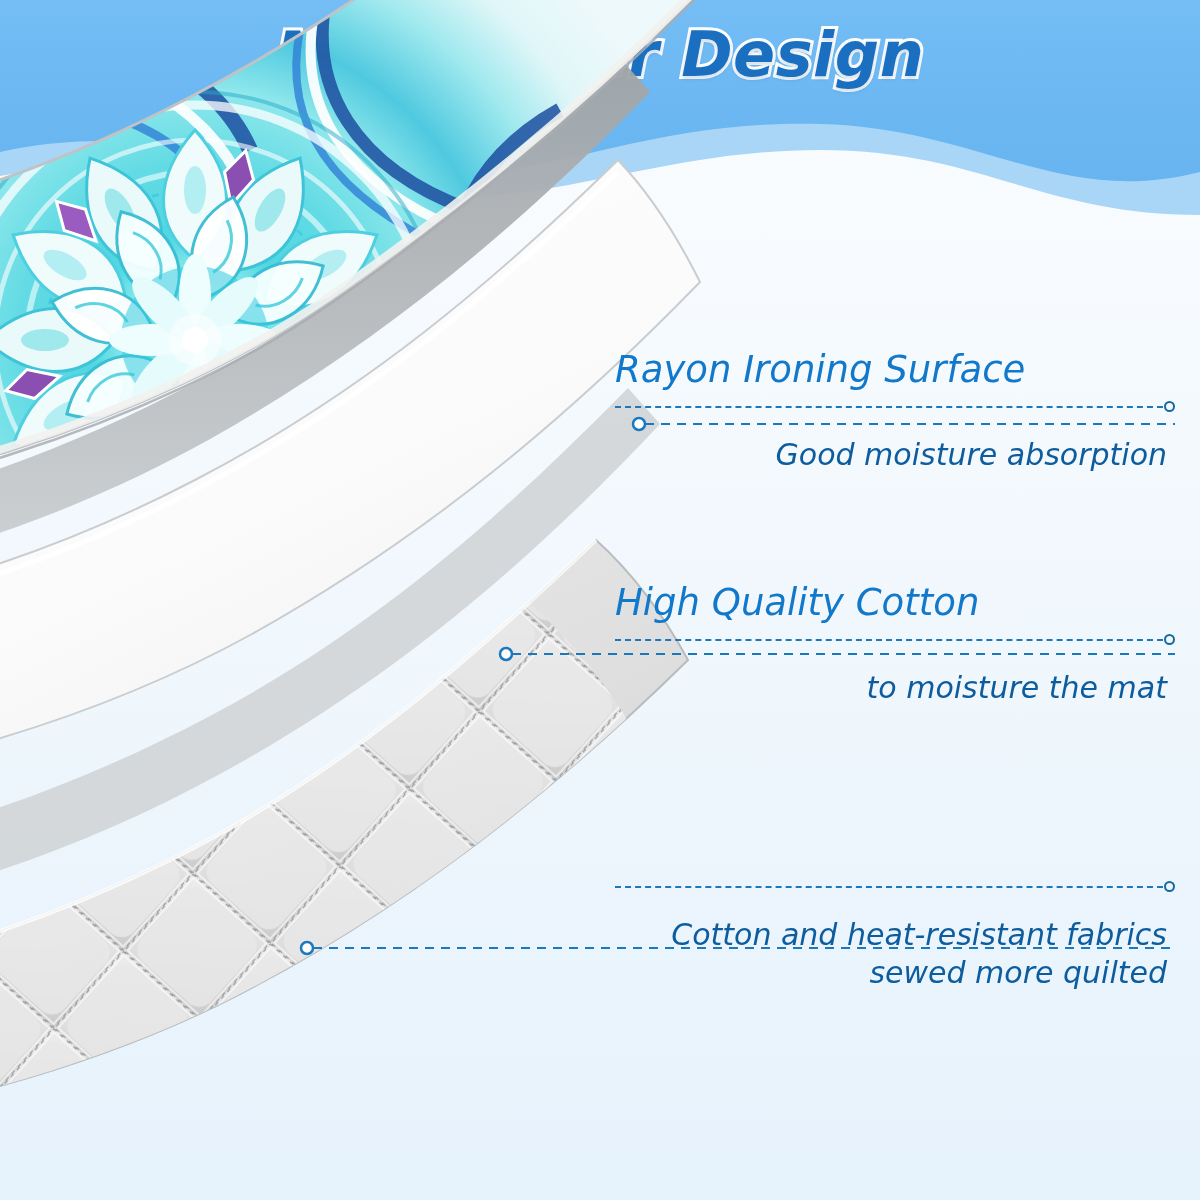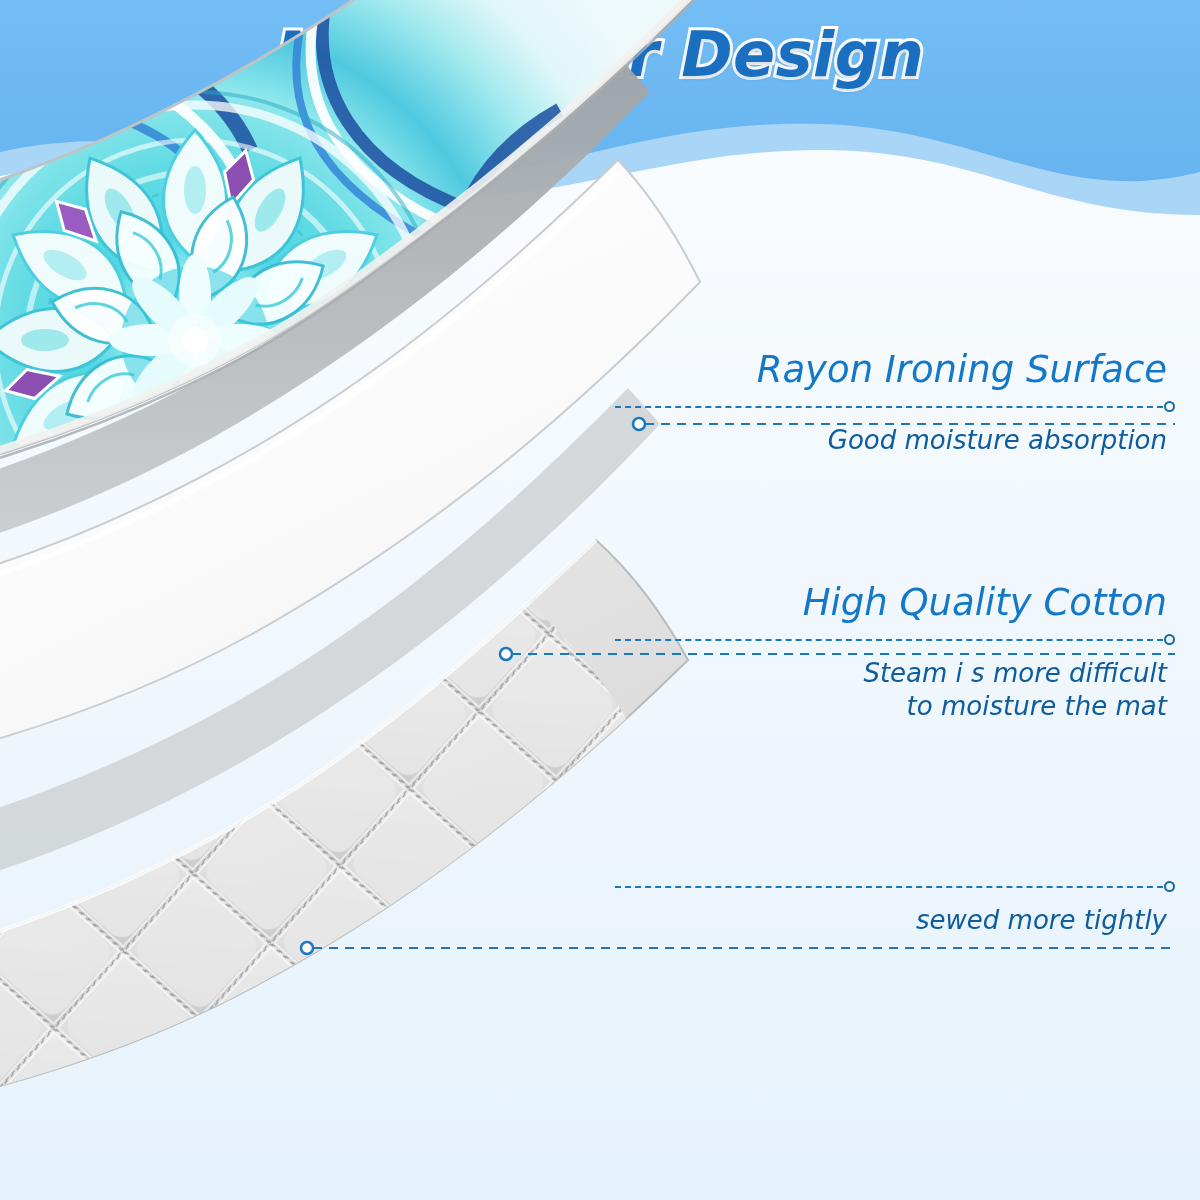--- a/index.html
+++ b/index.html
@@ -71,21 +71,20 @@
   #callout-0 { top: 348px; }
   #callout-1 { top: 581px; }
   #callout-2 { top: 872px; }
 
   .callout-title {
     font-family: "DejaVu Sans", sans-serif;
     font-size: 37px;
     font-style: italic;
     font-weight: normal;
     color: #1278c9;
-    text-align: right;
     padding-right: 8px;
     line-height: 1.18;
     white-space: nowrap;
   }
   .rule {
     position: relative;
     height: 18px;
     margin-top: 6px;
   }
   .rule .line {
@@ -98,27 +97,27 @@
     position: absolute;
     right: 0; top: 3px;
     width: 11px; height: 11px;
     border: 2px solid #17699f;
     border-radius: 50%;
     background: transparent;
     box-sizing: border-box;
   }
   .callout-sub {
     font-family: "DejaVu Sans", sans-serif;
-    font-size: 26px;
+    font-size: 30px;
     font-style: italic;
     color: #0d5c9e;
     text-align: right;
     padding-right: 8px;
     line-height: 1.28;
-    margin-top: 8px;
+    margin-top: 20px;
   }
   .callout-sub .l { display: block; }
 </style>
 </head>
 <body>
 
 <div id="page">
 
   <div id="header">
     <svg width="1200" height="215" viewBox="0 0 1200 215">
@@ -431,32 +430,32 @@
     </div>
   </div>
 
   <div class="callout" id="callout-1">
     <div class="callout-title">High Quality Cotton</div>
     <div class="rule">
       <div class="line"></div>
       <div class="dot-end"></div>
     </div>
     <div class="callout-sub">
-      <span class="l">Steam i s more difficult</span>
       <span class="l">to moisture the mat</span>
     </div>
   </div>
 
   <div class="callout" id="callout-2">
     <div class="rule">
       <div class="line"></div>
       <div class="dot-end"></div>
     </div>
     <div class="callout-sub">
-      <span class="l">sewed more tightly</span>
+      <span class="l">Cotton and heat-resistant fabrics</span>
+      <span class="l">sewed more quilted</span>
     </div>
   </div>
 
   <svg style="position:absolute;left:0;top:0;width:1200px;height:1200px;pointer-events:none">
     <circle cx="639" cy="424" r="6" fill="#ffffff" stroke="#1b78bd" stroke-width="2.5"></circle>
     <circle cx="506" cy="654" r="6" fill="#ffffff" stroke="#1b78bd" stroke-width="2.5"></circle>
     <circle cx="307" cy="948" r="6" fill="#ffffff" stroke="#1b78bd" stroke-width="2.5"></circle>
     <line x1="645" y1="424" x2="1175" y2="424" stroke="#1b78bd" stroke-width="2" stroke-dasharray="9 7"></line>
     <line x1="512" y1="654" x2="1175" y2="654" stroke="#1b78bd" stroke-width="2" stroke-dasharray="9 7"></line>
     <line x1="313" y1="948" x2="1175" y2="948" stroke="#1b78bd" stroke-width="2" stroke-dasharray="9 7"></line>

